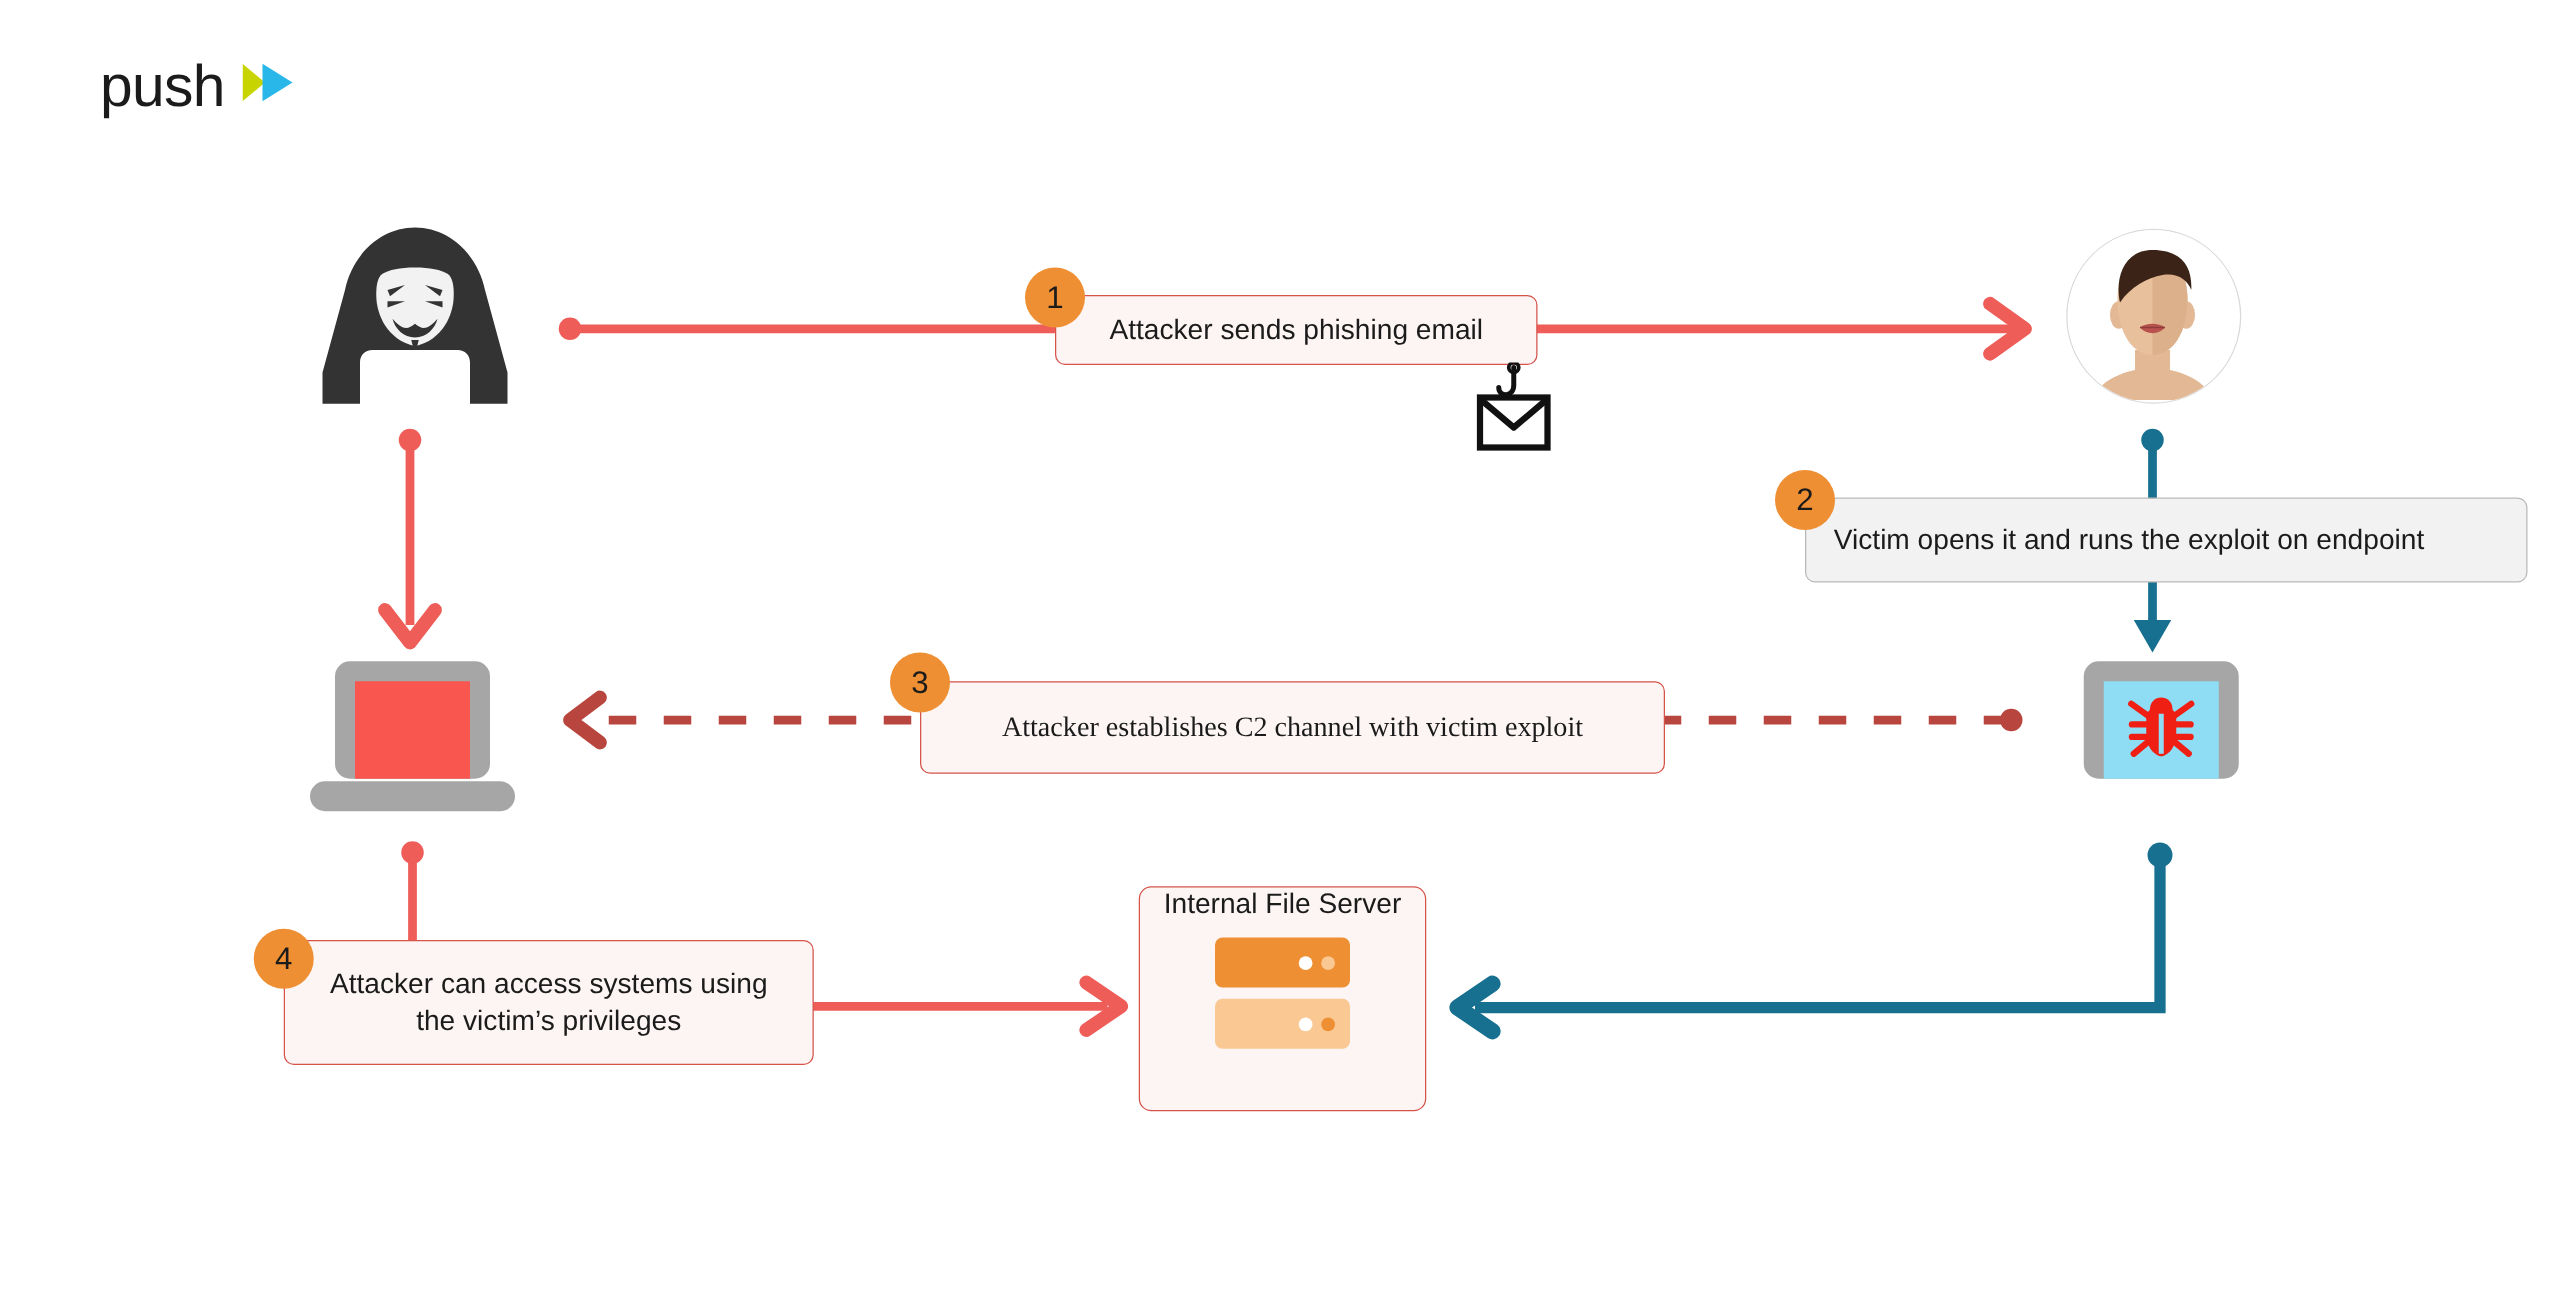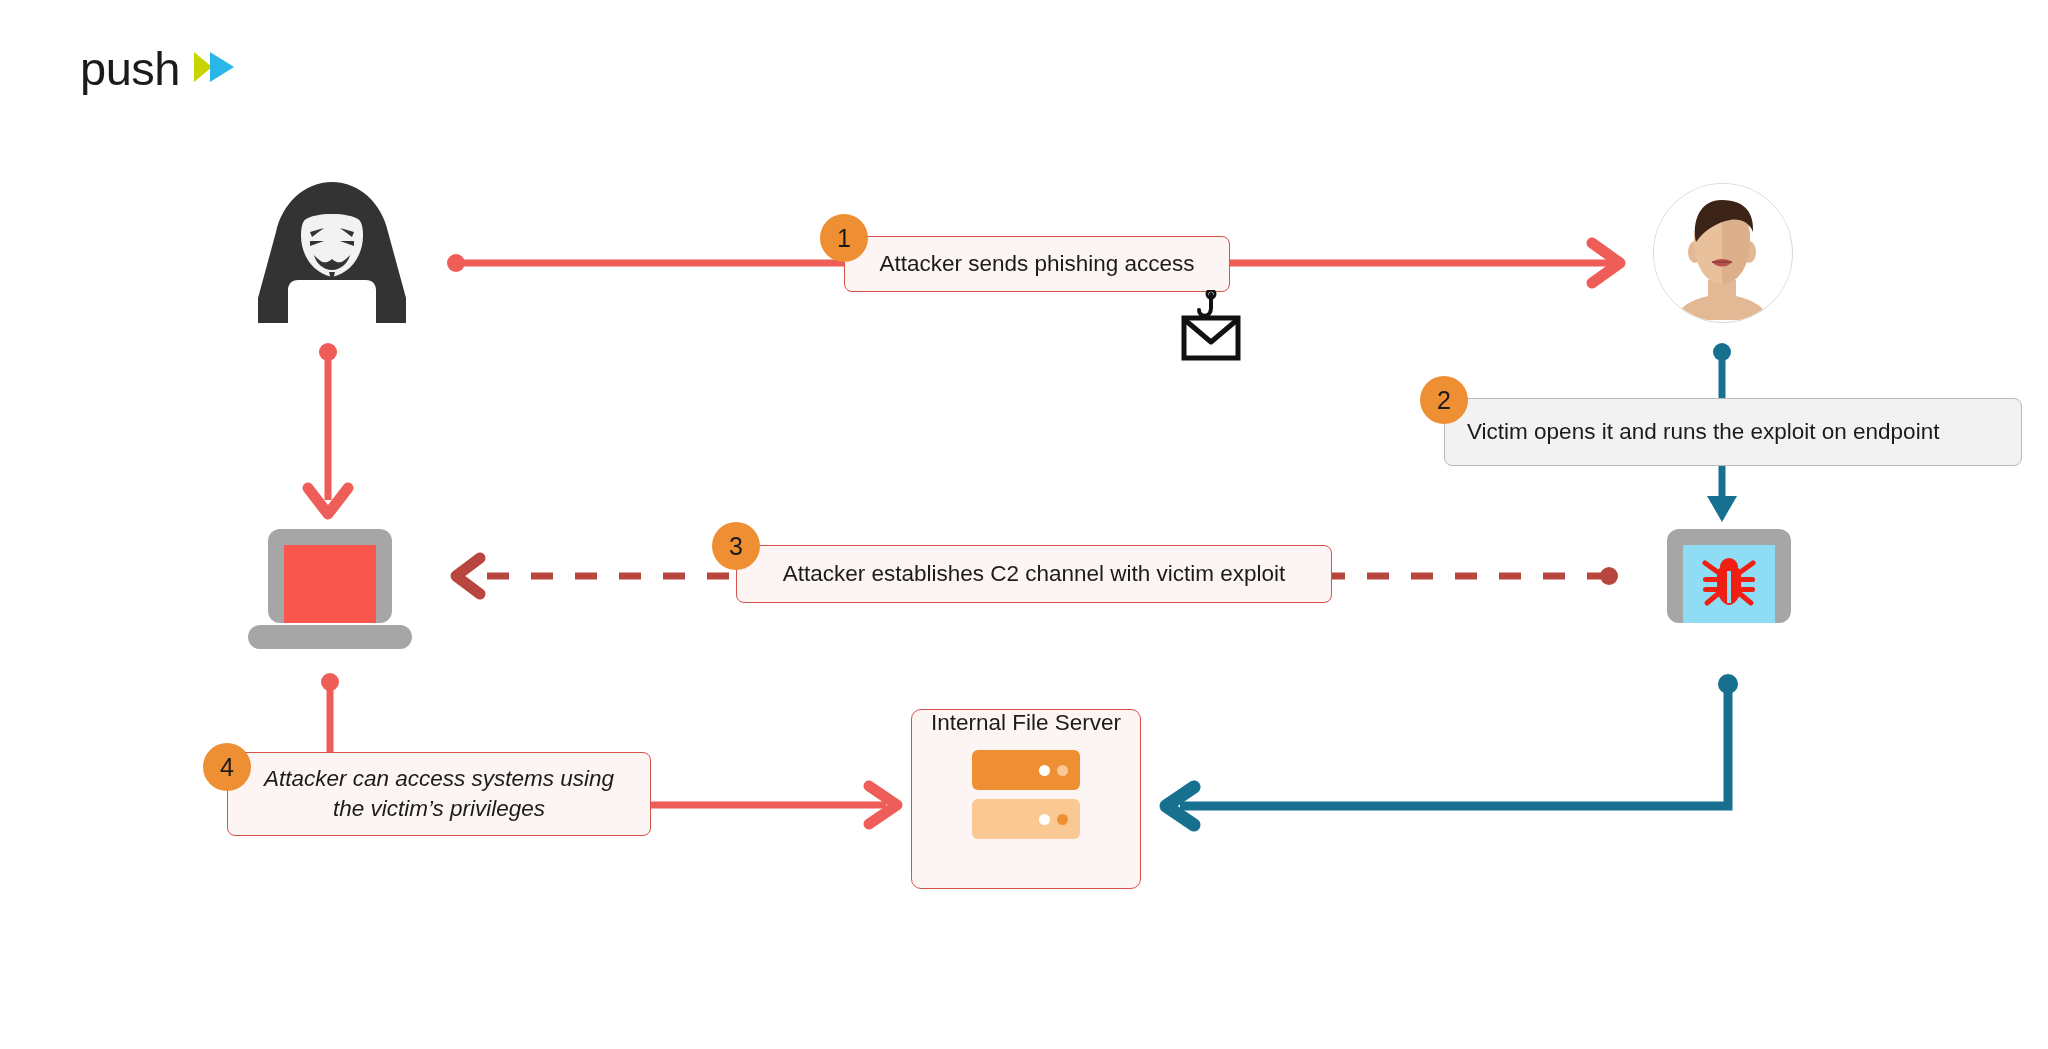--- a/index.html
+++ b/index.html
@@ -317,31 +317,31 @@
       <span class="led" style="background:#fac893;"></span>
     </div>
     <div class="rack" style="background:#fac893;">
       <span class="led" style="background:#ffffff;"></span>
       <span class="led" style="background:#ef8f33;"></span>
     </div>
   </div>
 
   <div class="step" style="left:820px; top:236px;">
     <div class="step-badge" style="left:0; top:-22px;">1</div>
-    <div class="step-box red" style="margin-left:24px; width:386px; height:56px;">Attacker sends phishing access</div>
+    <div class="step-box red" style="margin-left:24px; width:386px; height:56px;">Attacker sends phishing email</div>
   </div>
 
   <div class="step" style="left:1420px; top:398px;">
     <div class="step-badge" style="left:0; top:-22px;">2</div>
     <div class="step-box grey" style="margin-left:24px; width:578px; height:68px; justify-content:flex-start;">Victim opens it and runs the exploit on endpoint</div>
   </div>
 
   <div class="step" style="left:712px; top:545px;">
     <div class="step-badge" style="left:0; top:-23px;">3</div>
-    <div class="step-box red" style="margin-left:24px; width:596px; height:58px;">Attacker establishes C2 channel with victim exploit</div>
+    <div class="step-box red" style="margin-left:24px; width:596px; height:74px;font-family:Liberation Serif, serif;">Attacker establishes C2 channel with victim exploit</div>
   </div>
 
   <div class="step" style="left:203px; top:752px;">
     <div class="step-badge" style="left:0; top:-9px;">4</div>
-    <div class="step-box red" style="margin-left:24px; width:424px; height:84px;font-style:italic;">Attacker can access systems using the victim’s privileges</div>
+    <div class="step-box red" style="margin-left:24px; width:424px; height:100px;">Attacker can access systems using the victim’s privileges</div>
   </div>
 
 </div>
 
 </body></html>

